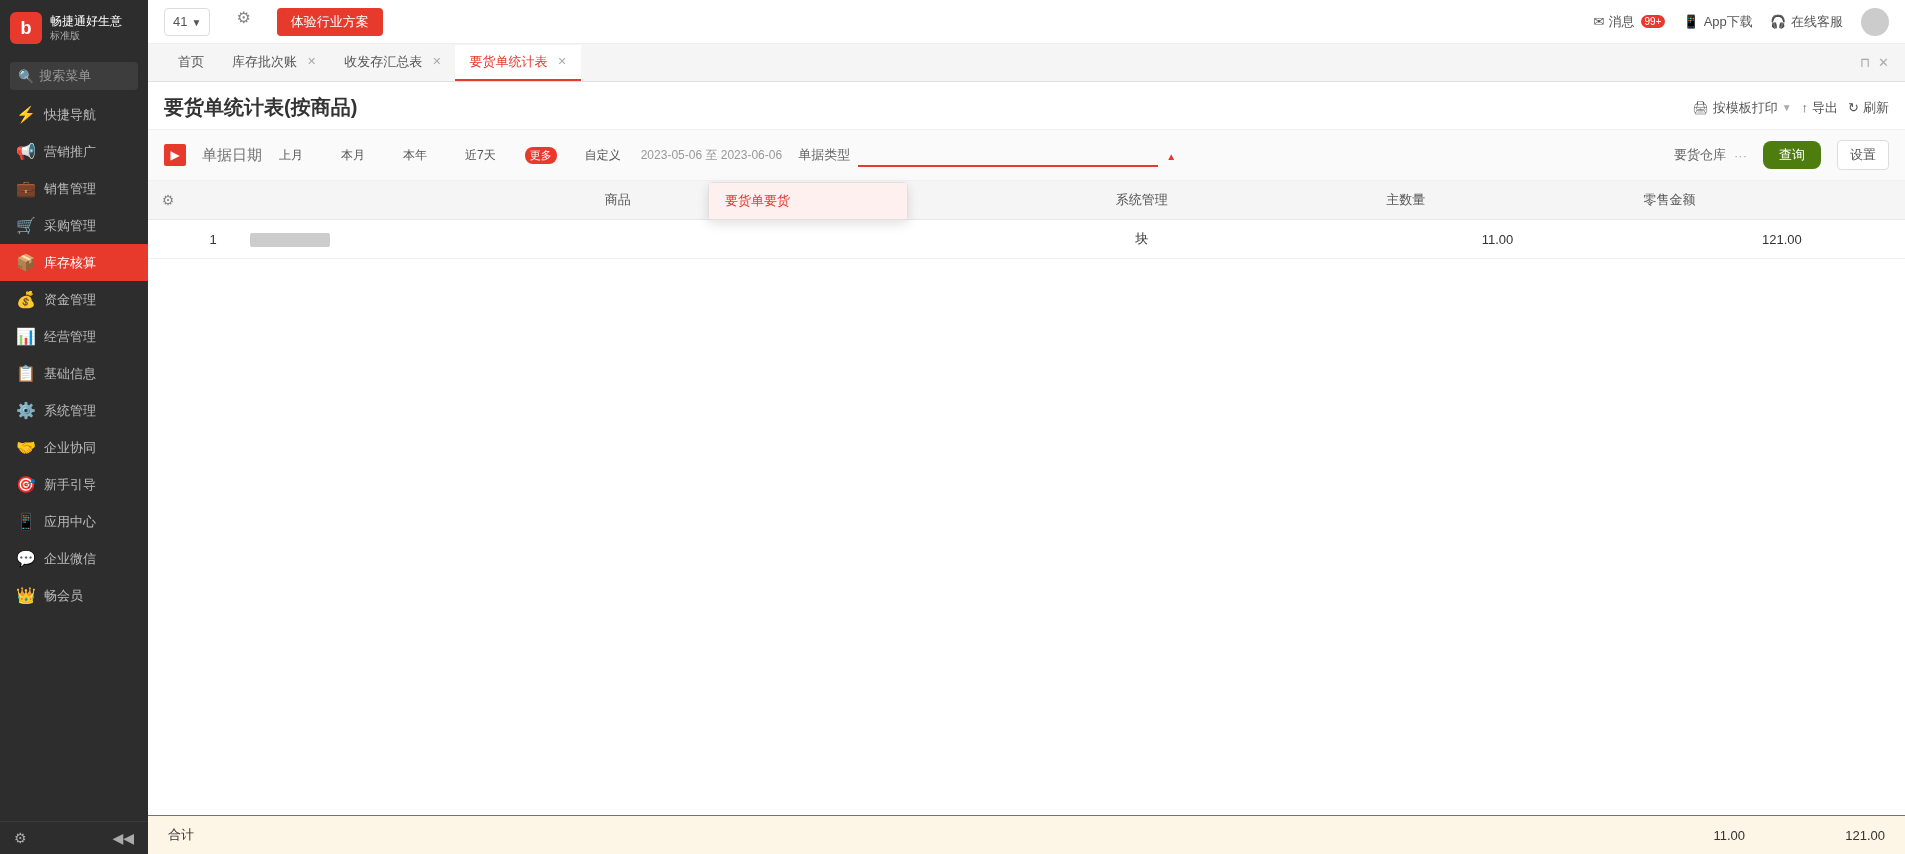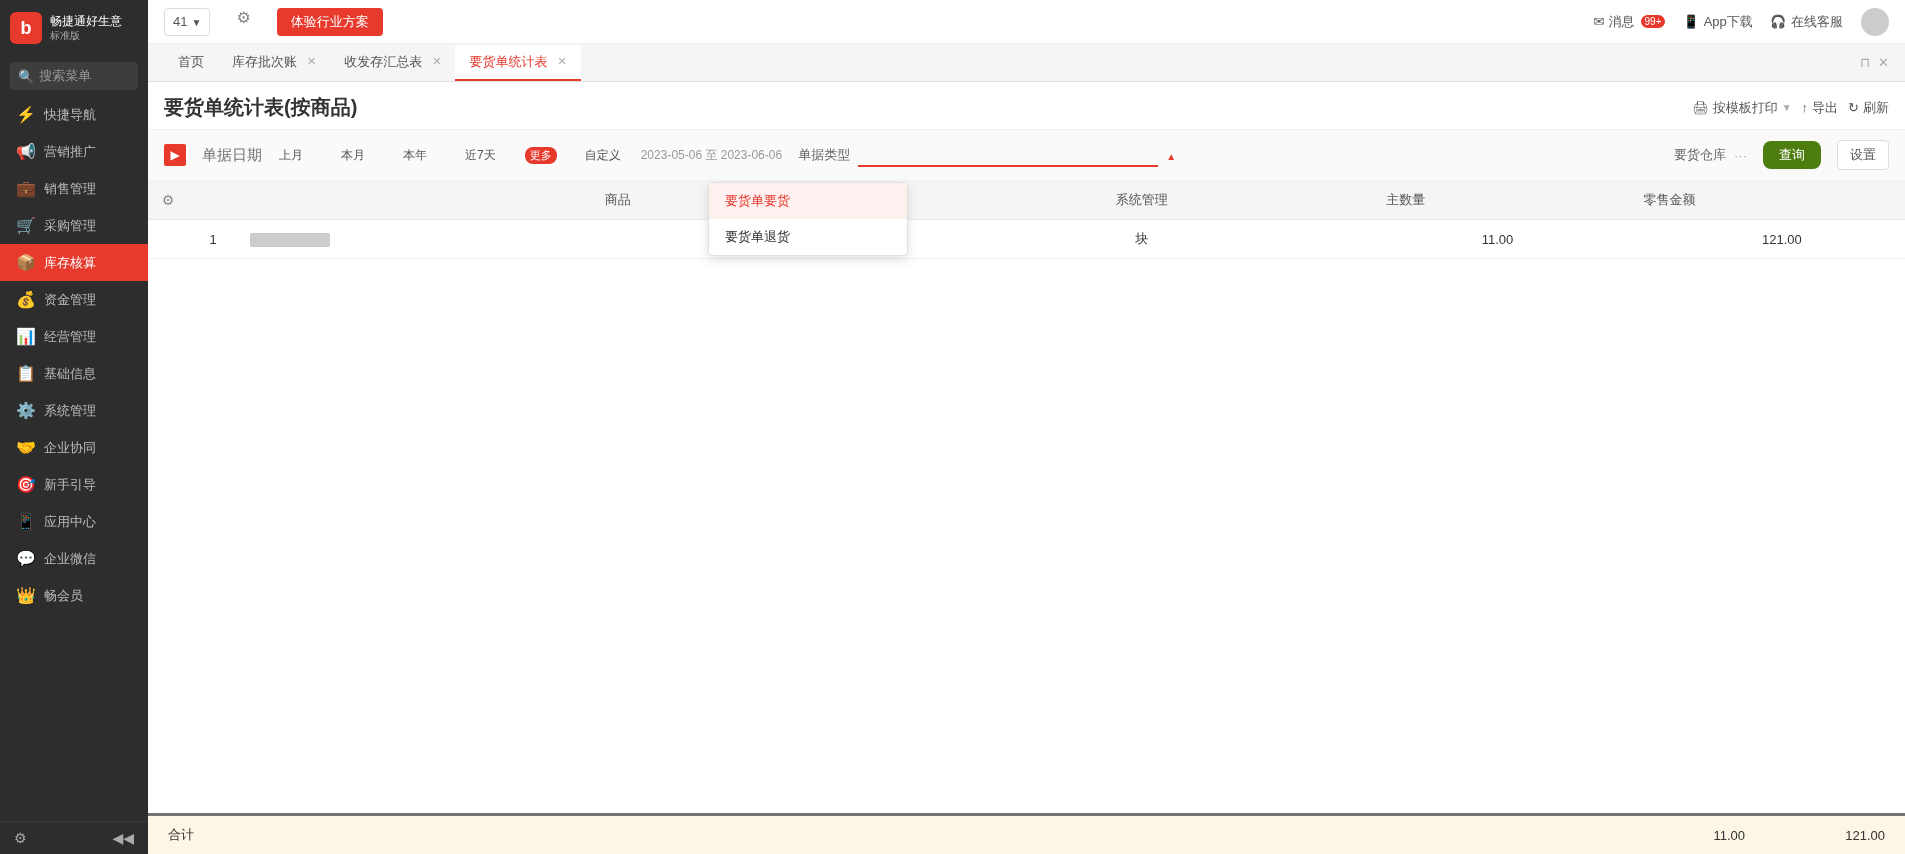--- a/index.html
+++ b/index.html
@@ -178,21 +178,21 @@
       padding: 10px 12px; color: #333; border-bottom: 1px solid #f0f0f0;
       text-align: center;
     }
     td.col-goods { text-align: left; }
     td.col-num { text-align: right; }
 
     .settings-icon { color: #888; font-size: 14px; cursor: pointer; }
 
     
     .table-footer {
-      background: #fdf5e6; border-top: 3px solid #737373;
+      background: #fdf5e6; border-top: 1px solid #737373;
       display: flex; align-items: center; padding: 10px 0;
       font-size: 13px; color: #333;
     }
     .table-footer .footer-label { padding-left: 20px; min-width: 200px; font-weight: 500; }
 
     
     .blurred {
       background: #ccc; border-radius: 2px; color: transparent;
       display: inline-block; width: 80px; height: 14px; vertical-align: middle;
     }
@@ -386,21 +386,20 @@
         <div class="filter-warehouse-group">
           <span class="filter-warehouse-label">要货仓库</span>
           <span class="filter-warehouse-dots">···</span>
         </div>
 
         <button class="btn-query">查询</button>
         <button class="btn-settings">设置</button>
 
         <div class="dropdown-overlay" style="top: 52px; left: 560px;">
           <div class="dropdown-item selected">要货单要货</div>
-          <div class="dropdown-item">要货单退货</div>
         </div>
       </div>
 
       <div class="table-container">
         <table>
           <thead>
             <tr>
               <th style="width:40px;">
                 <span class="settings-icon">⚙</span>
               </th>

